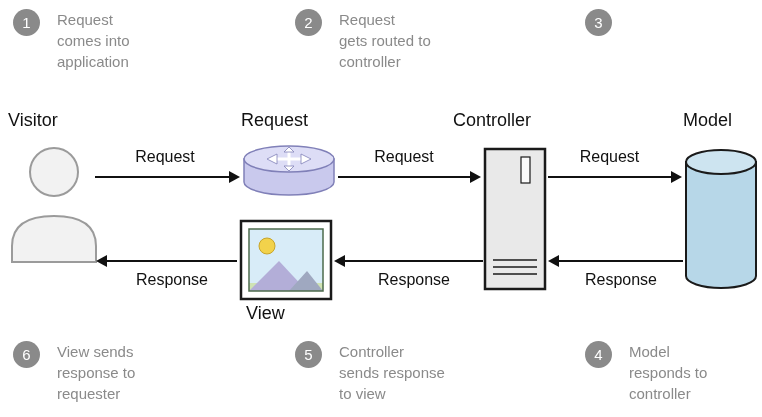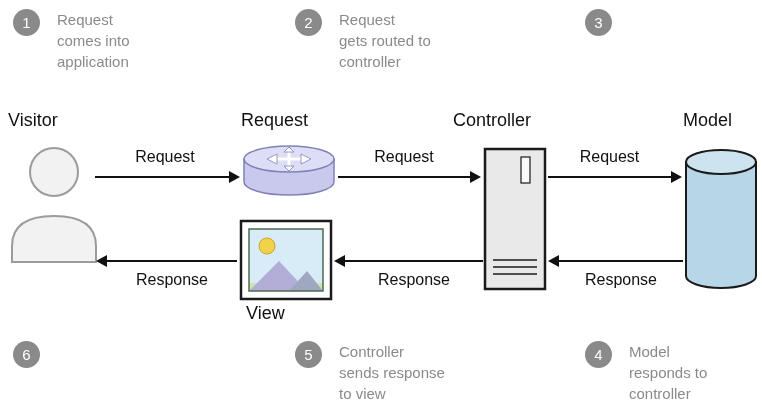--- a/index.html
+++ b/index.html
@@ -123,20 +123,23 @@
   <div class="arrow left" style="left:559px;top:260px;width:124px"></div>
   <div class="edge-label" style="left:559px;top:271px;width:124px">Response</div>
 
   <div class="arrow left" style="left:345px;top:260px;width:138px"></div>
   <div class="edge-label" style="left:345px;top:271px;width:138px">Response</div>
 
   <div class="arrow left" style="left:107px;top:260px;width:130px"></div>
   <div class="edge-label" style="left:107px;top:271px;width:130px">Response</div>
 
   <div class="step-circle" style="left:13px;top:341px">6</div>
+  <div class="step-text" style="left:57px;top:341px">View sends
+response to
+requester</div>
 
   <div class="step-circle" style="left:295px;top:341px">5</div>
   <div class="step-text" style="left:339px;top:341px">Controller
 sends response
 to view</div>
 
   <div class="step-circle" style="left:585px;top:341px">4</div>
   <div class="step-text" style="left:629px;top:341px">Model
 responds to
 controller</div>

